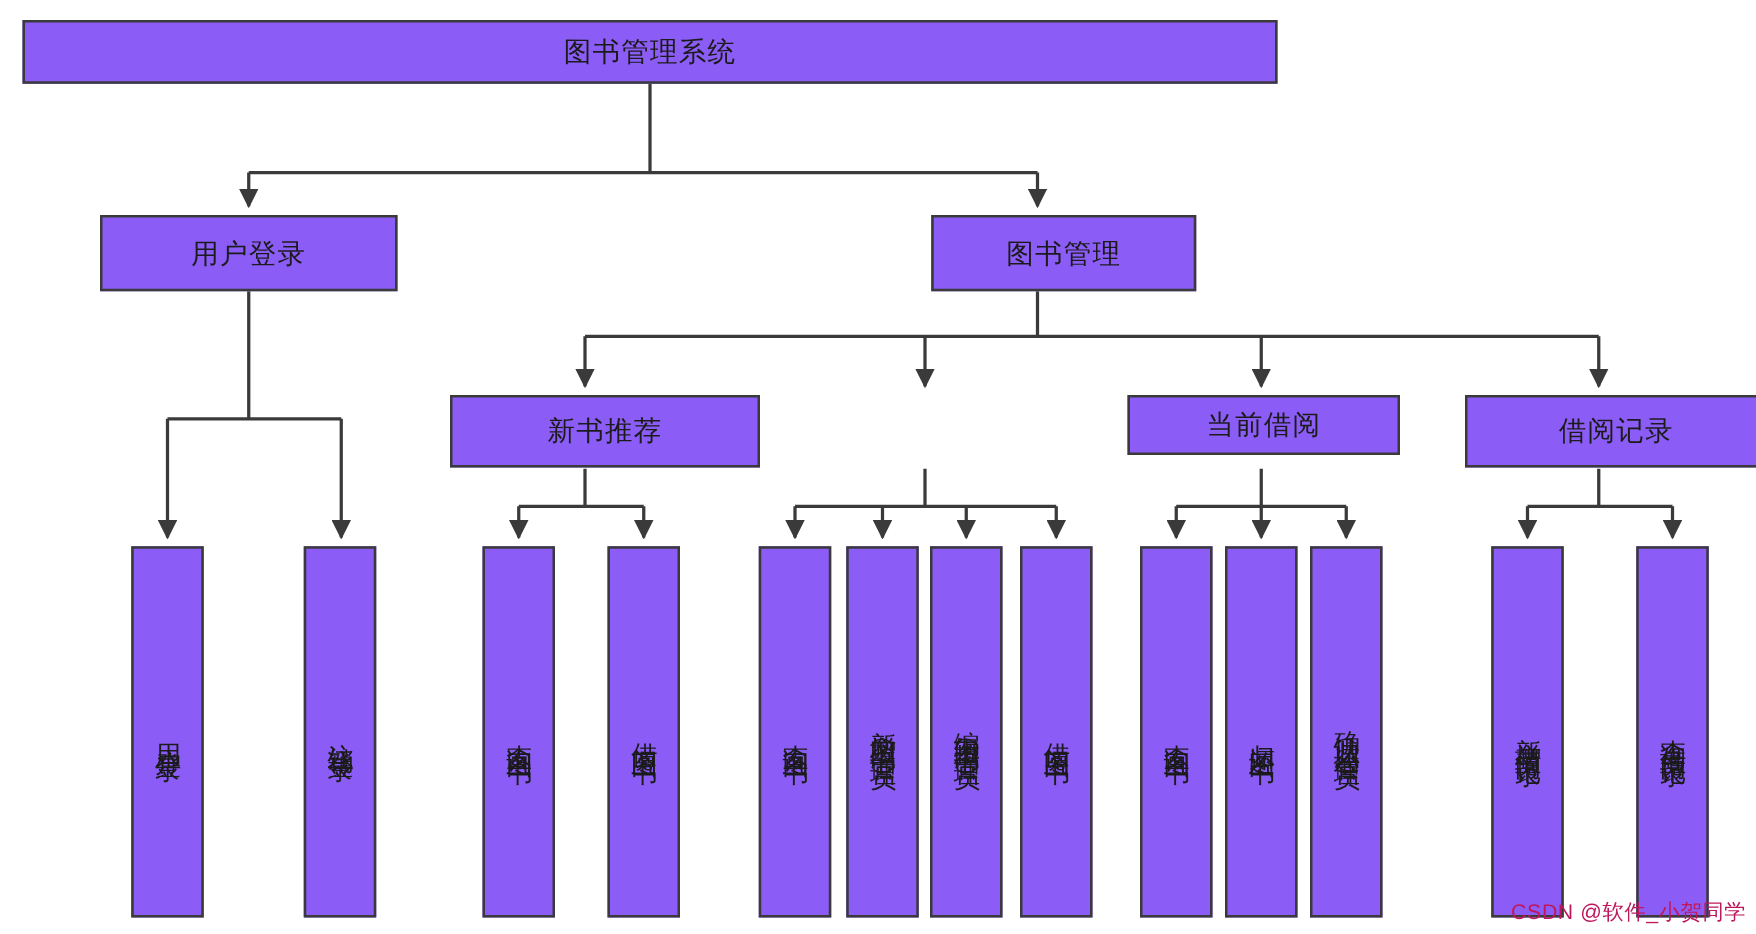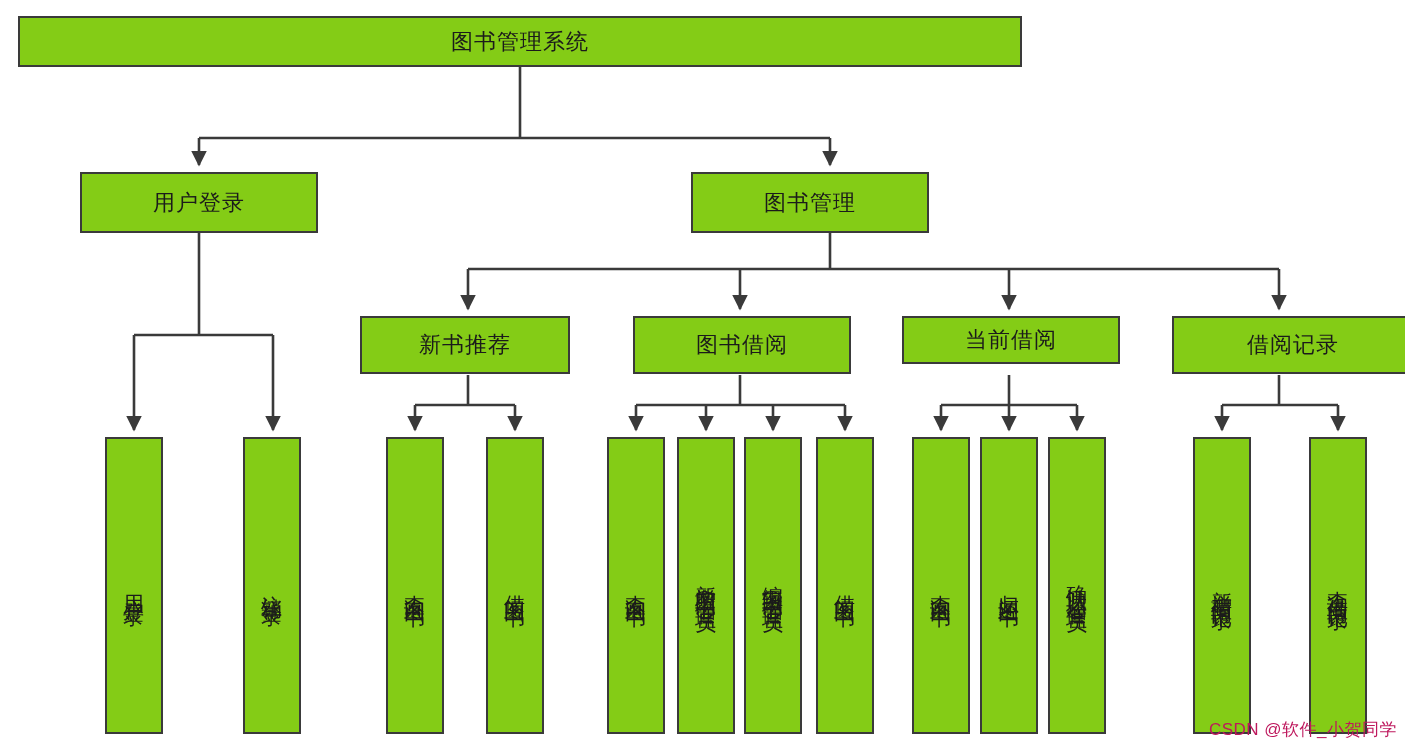--- a/index.html
+++ b/index.html
@@ -21,21 +21,21 @@
     position: absolute;
     left: 0; top: 0;
     width: 1405px;
     height: 747px;
     pointer-events: none;
   }
   .node {
     position: absolute;
     box-sizing: border-box;
     border: 2.5px solid #3a3a3a;
-    background: #84cc16;
+    background: #8b5cf6;
     display: flex;
     align-items: center;
     justify-content: center;
     color: #1b1b1b;
     z-index: 2;
   }
   .node.horiz {
     font-size: 22px;
     letter-spacing: 1px;
   }
@@ -122,29 +122,26 @@
     </g>
   </svg>
 
   <div class="node horiz" style="left:18px; top:16px; width:1004px; height:51px;">
     <span class="lbl">图书管理系统</span>
   </div>
 
   <div class="node horiz" style="left:80px; top:172px; width:238px; height:61px;">
     <span class="lbl">用户登录</span>
   </div>
-  <div class="node horiz" style="left:691px; top:172px; width:238px; height:61px;">
+  <div class="node horiz" style="left:745px; top:172px; width:212px; height:61px;">
     <span class="lbl">图书管理</span>
   </div>
 
-  <div class="node horiz" style="left:360px; top:316px; width:210px; height:58px;">
+  <div class="node horiz" style="left:360px; top:316px; width:248px; height:58px;">
     <span class="lbl">新书推荐</span>
-  </div>
-  <div class="node horiz" style="left:633px; top:316px; width:218px; height:58px;">
-    <span class="lbl">图书借阅</span>
   </div>
   <div class="node horiz" style="left:902px; top:316px; width:218px; height:48px;">
     <span class="lbl">当前借阅</span>
   </div>
   <div class="node horiz" style="left:1172px; top:316px; width:242px; height:58px;">
     <span class="lbl">借阅记录</span>
   </div>
 
   <div class="node vert" style="left:105px; top:437px; width:58px; height:297px;">
     <span class="lbl">用户登录</span>

